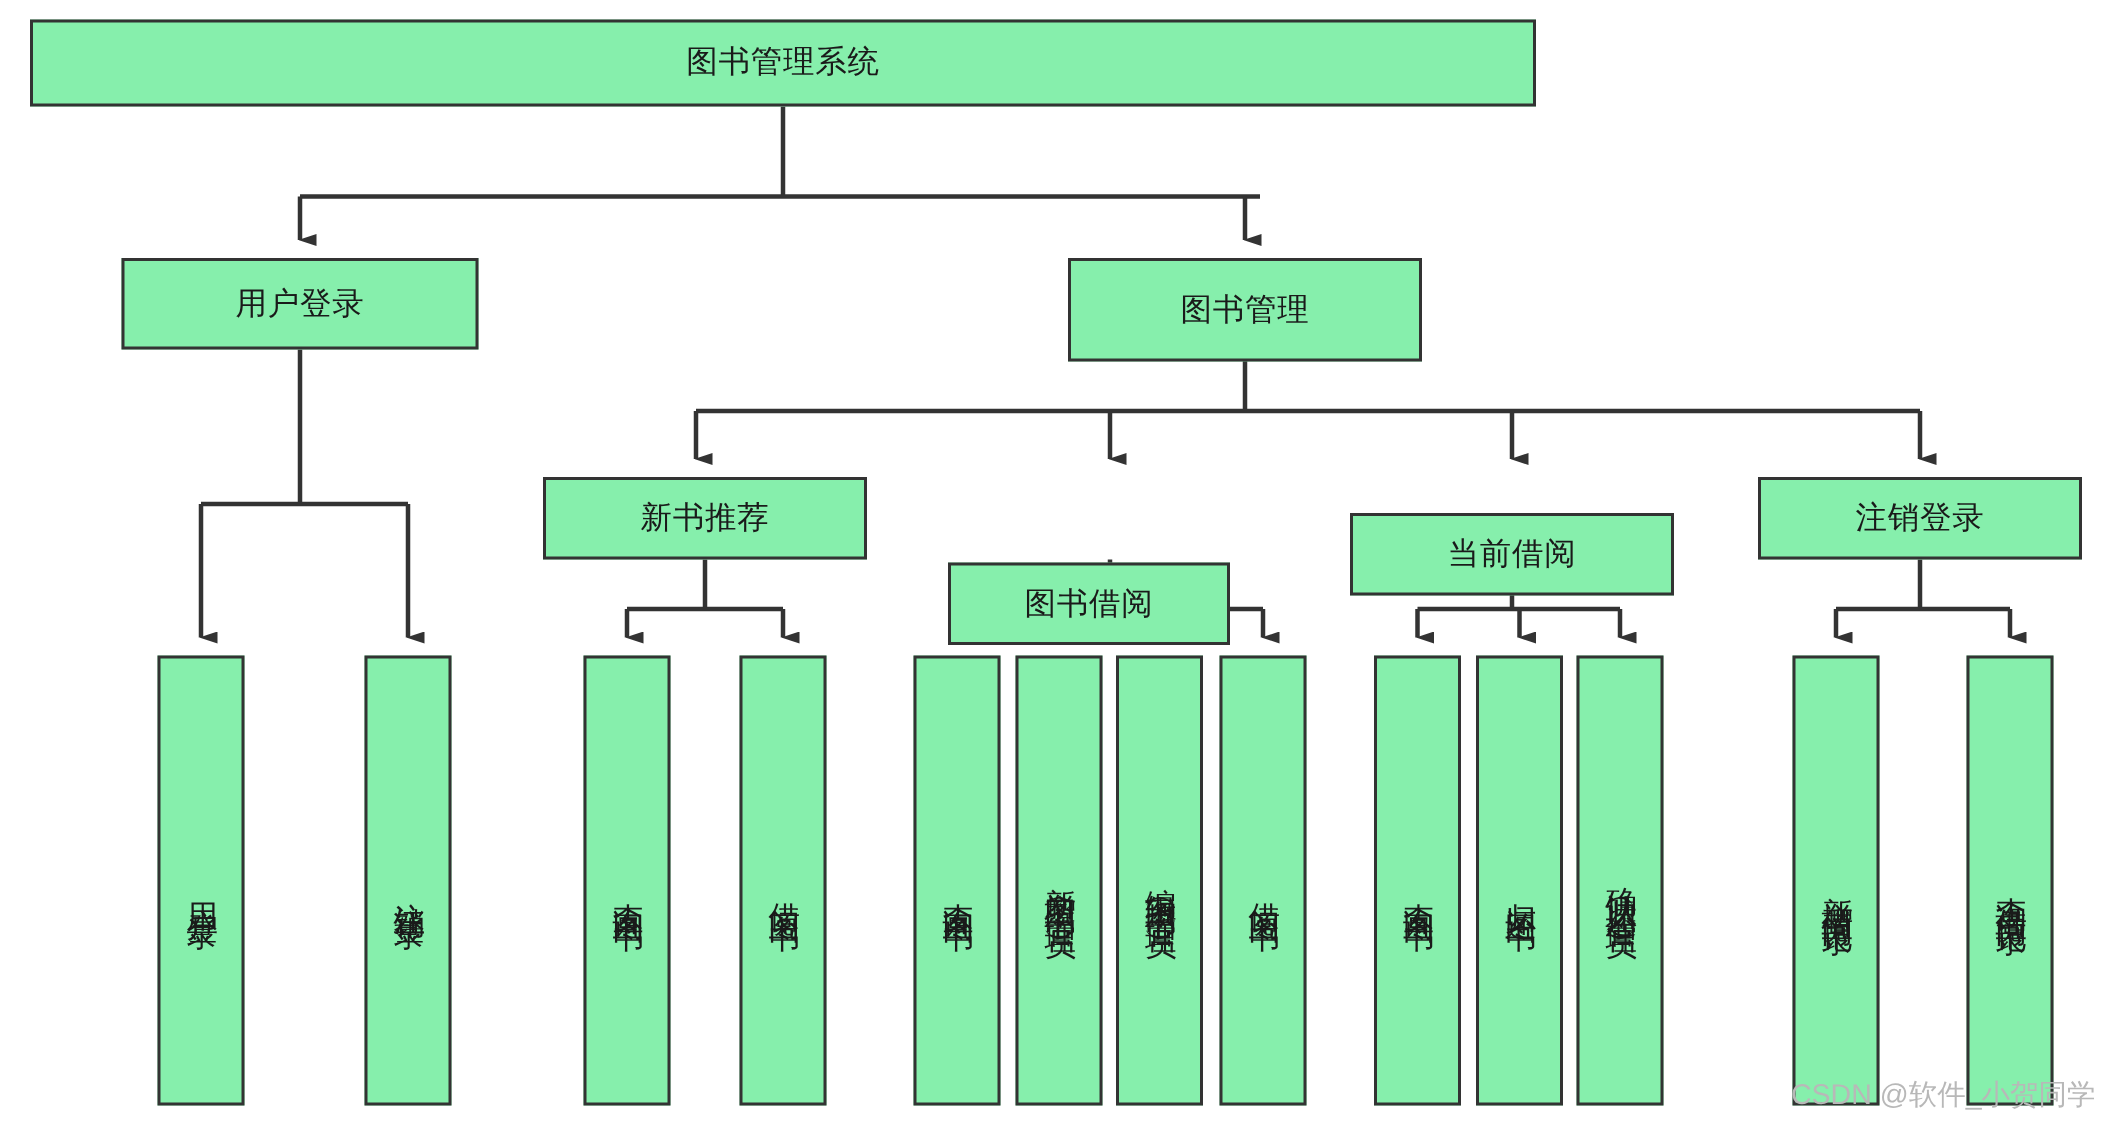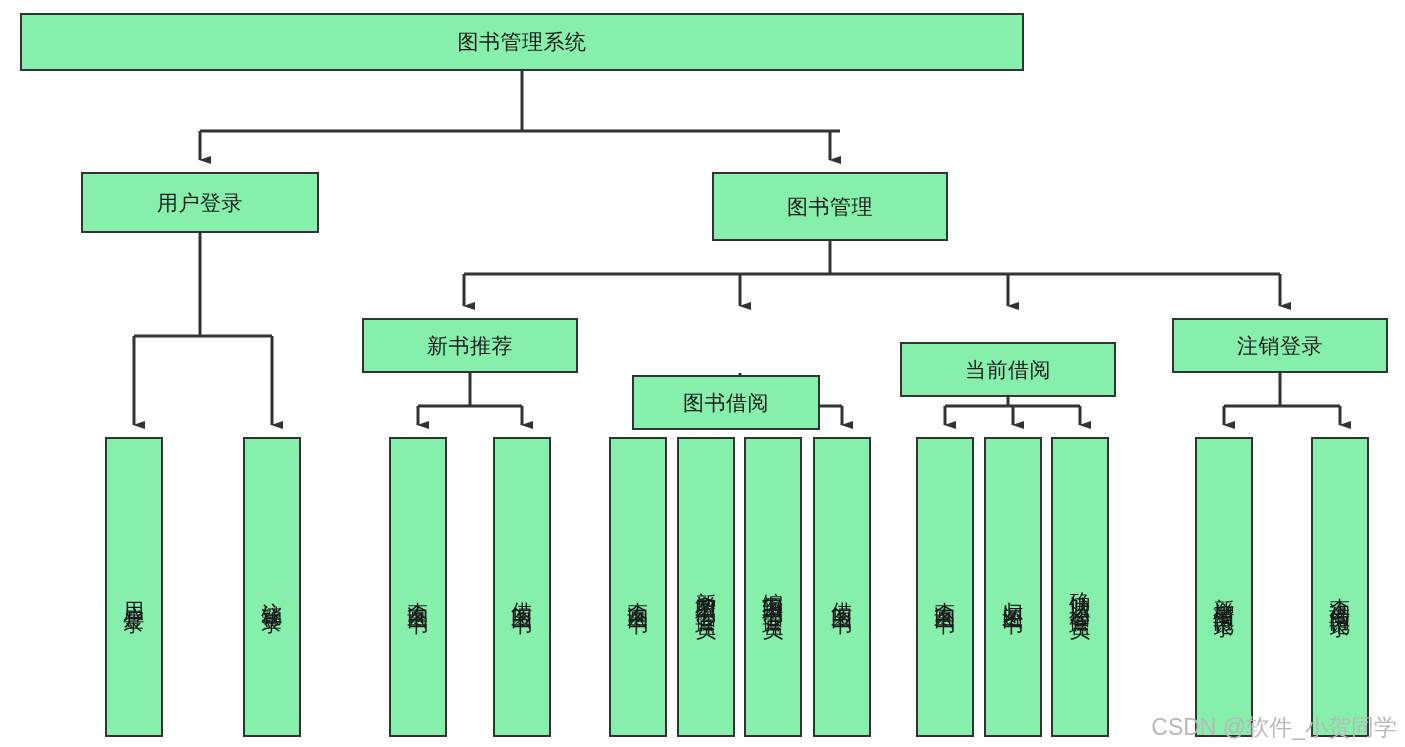--- a/index.html
+++ b/index.html
@@ -57,21 +57,21 @@
   .v-node.mid .node-label {
     margin-top: 66px;
   }
   .v-node.tall .node-label {
     margin-top: 4px;
   }
   .watermark {
     position: absolute;
     right: 8px;
     bottom: 4px;
-    font-size: 23px;
+    font-size: 19px;
     color: #b8b8b8;
     z-index: 5;
     white-space: nowrap;
   }
 </style>
 </head>
 <body>
 
 <div id="canvas">
 

